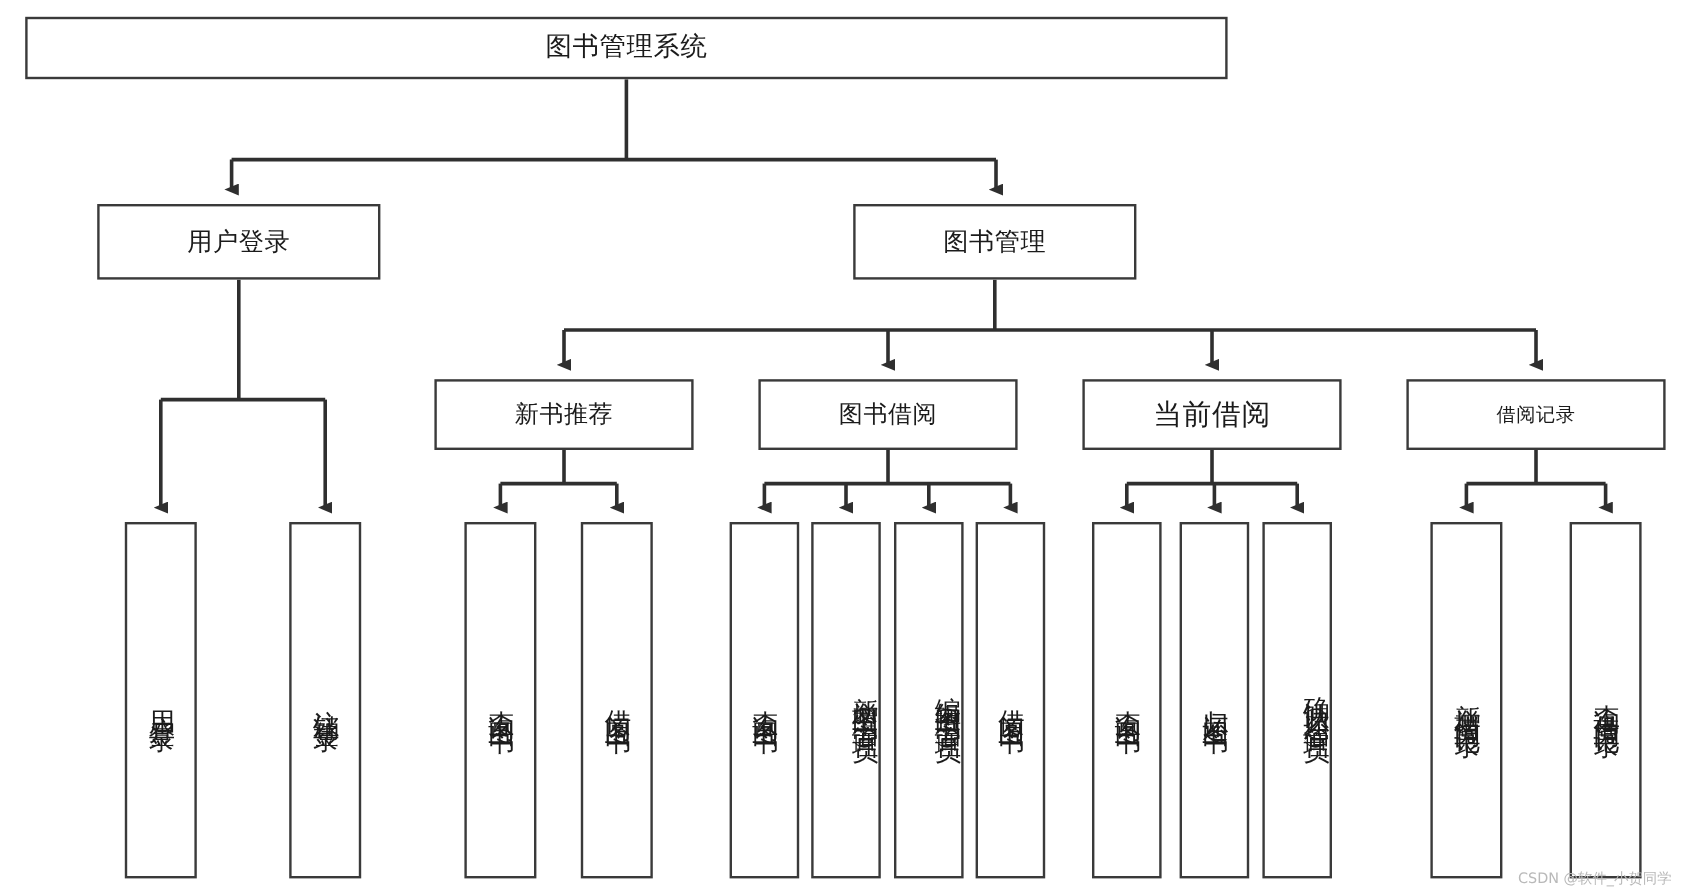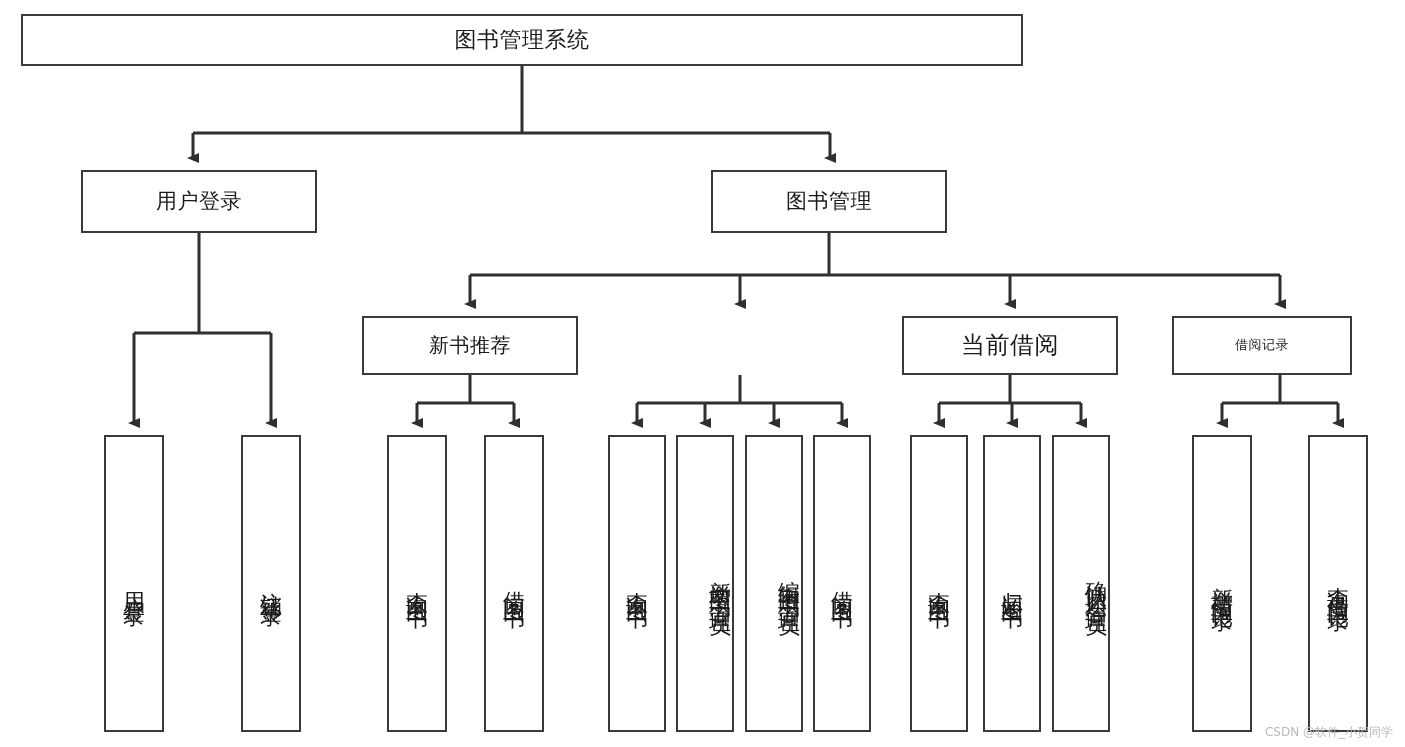--- a/index.html
+++ b/index.html
@@ -138,24 +138,27 @@
   <div class="node h" id="node-l1-0" style="left: 81px; top: 170px; width: 236px; height: 63px; font-size: 21px; border-color: rgb(58, 58, 58); background: rgb(255, 255, 255); color: rgb(27, 27, 27);">
     <span class="lbl">用户登录</span>
   </div>
   <div class="node h" id="node-l1-1" style="left: 711px; top: 170px; width: 236px; height: 63px; font-size: 21px; border-color: rgb(58, 58, 58); background: rgb(255, 255, 255); color: rgb(27, 27, 27);">
     <span class="lbl">图书管理</span>
   </div>
 
   <div class="node h" id="node-l2-0" style="left: 362px; top: 316px; width: 216px; height: 59px; font-size: 20px; border-color: rgb(58, 58, 58); background: rgb(255, 255, 255); color: rgb(27, 27, 27);">
     <span class="lbl">新书推荐</span>
   </div>
+  <div class="node h" id="node-l2-1" style="left: 632px; top: 316px; width: 216px; height: 59px; font-size: 20px; border-color: rgb(58, 58, 58); background: rgb(255, 255, 255); color: rgb(27, 27, 27);">
+    <span class="lbl">图书借阅</span>
+  </div>
   <div class="node h" id="node-l2-2" style="left: 902px; top: 316px; width: 216px; height: 59px; font-size: 24px; border-color: rgb(58, 58, 58); background: rgb(255, 255, 255); color: rgb(27, 27, 27);">
     <span class="lbl">当前借阅</span>
   </div>
-  <div class="node h" id="node-l2-3" style="left: 1172px; top: 316px; width: 180px; height: 59px; font-size: 13px; border-color: rgb(58, 58, 58); background: rgb(255, 255, 255); color: rgb(27, 27, 27);">
+  <div class="node h" id="node-l2-3" style="left: 1172px; top: 316px; width: 216px; height: 59px; font-size: 16px; border-color: rgb(58, 58, 58); background: rgb(255, 255, 255); color: rgb(27, 27, 27);">
     <span class="lbl">借阅记录</span>
   </div>
 
   <div class="node v mid" id="node-leaf-0" style="left: 104px; top: 435px; width: 60px; height: 297px; font-size: 22px; border-color: rgb(58, 58, 58); background: rgb(255, 255, 255); color: rgb(27, 27, 27);">
     <span class="lbl">用户登录</span>
   </div>
   <div class="node v mid" id="node-leaf-1" style="left: 241px; top: 435px; width: 60px; height: 297px; font-size: 22px; border-color: rgb(58, 58, 58); background: rgb(255, 255, 255); color: rgb(27, 27, 27);">
     <span class="lbl">注销登录</span>
   </div>
   <div class="node v mid" id="node-leaf-2" style="left: 387px; top: 435px; width: 60px; height: 297px; font-size: 22px; border-color: rgb(58, 58, 58); background: rgb(255, 255, 255); color: rgb(27, 27, 27);">

